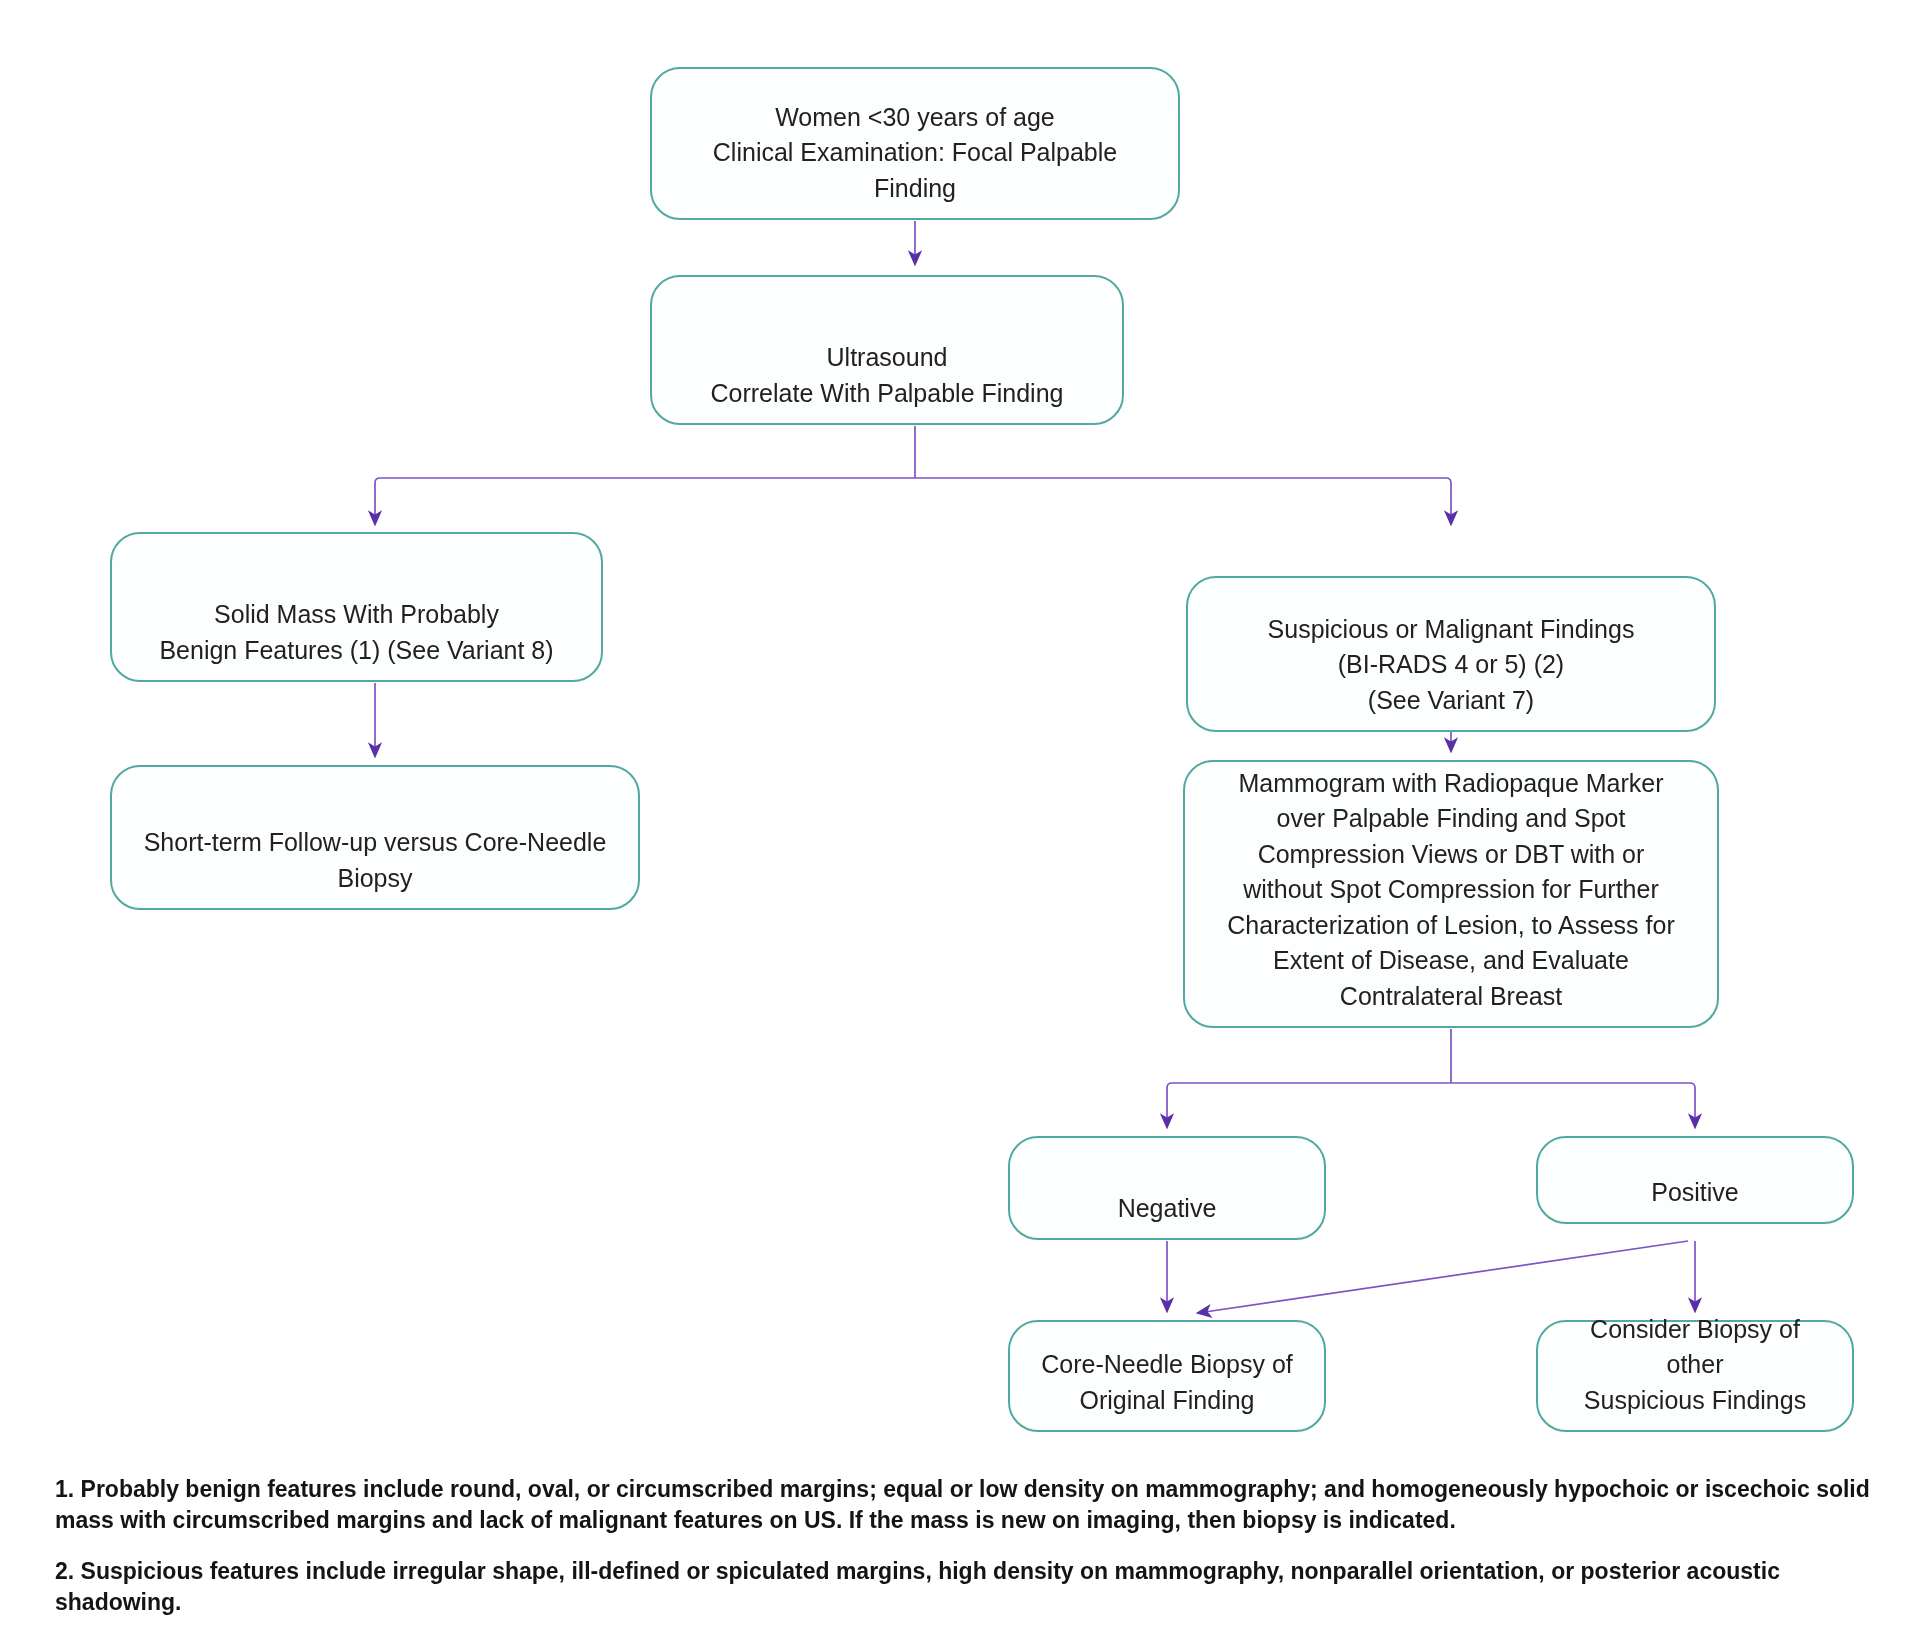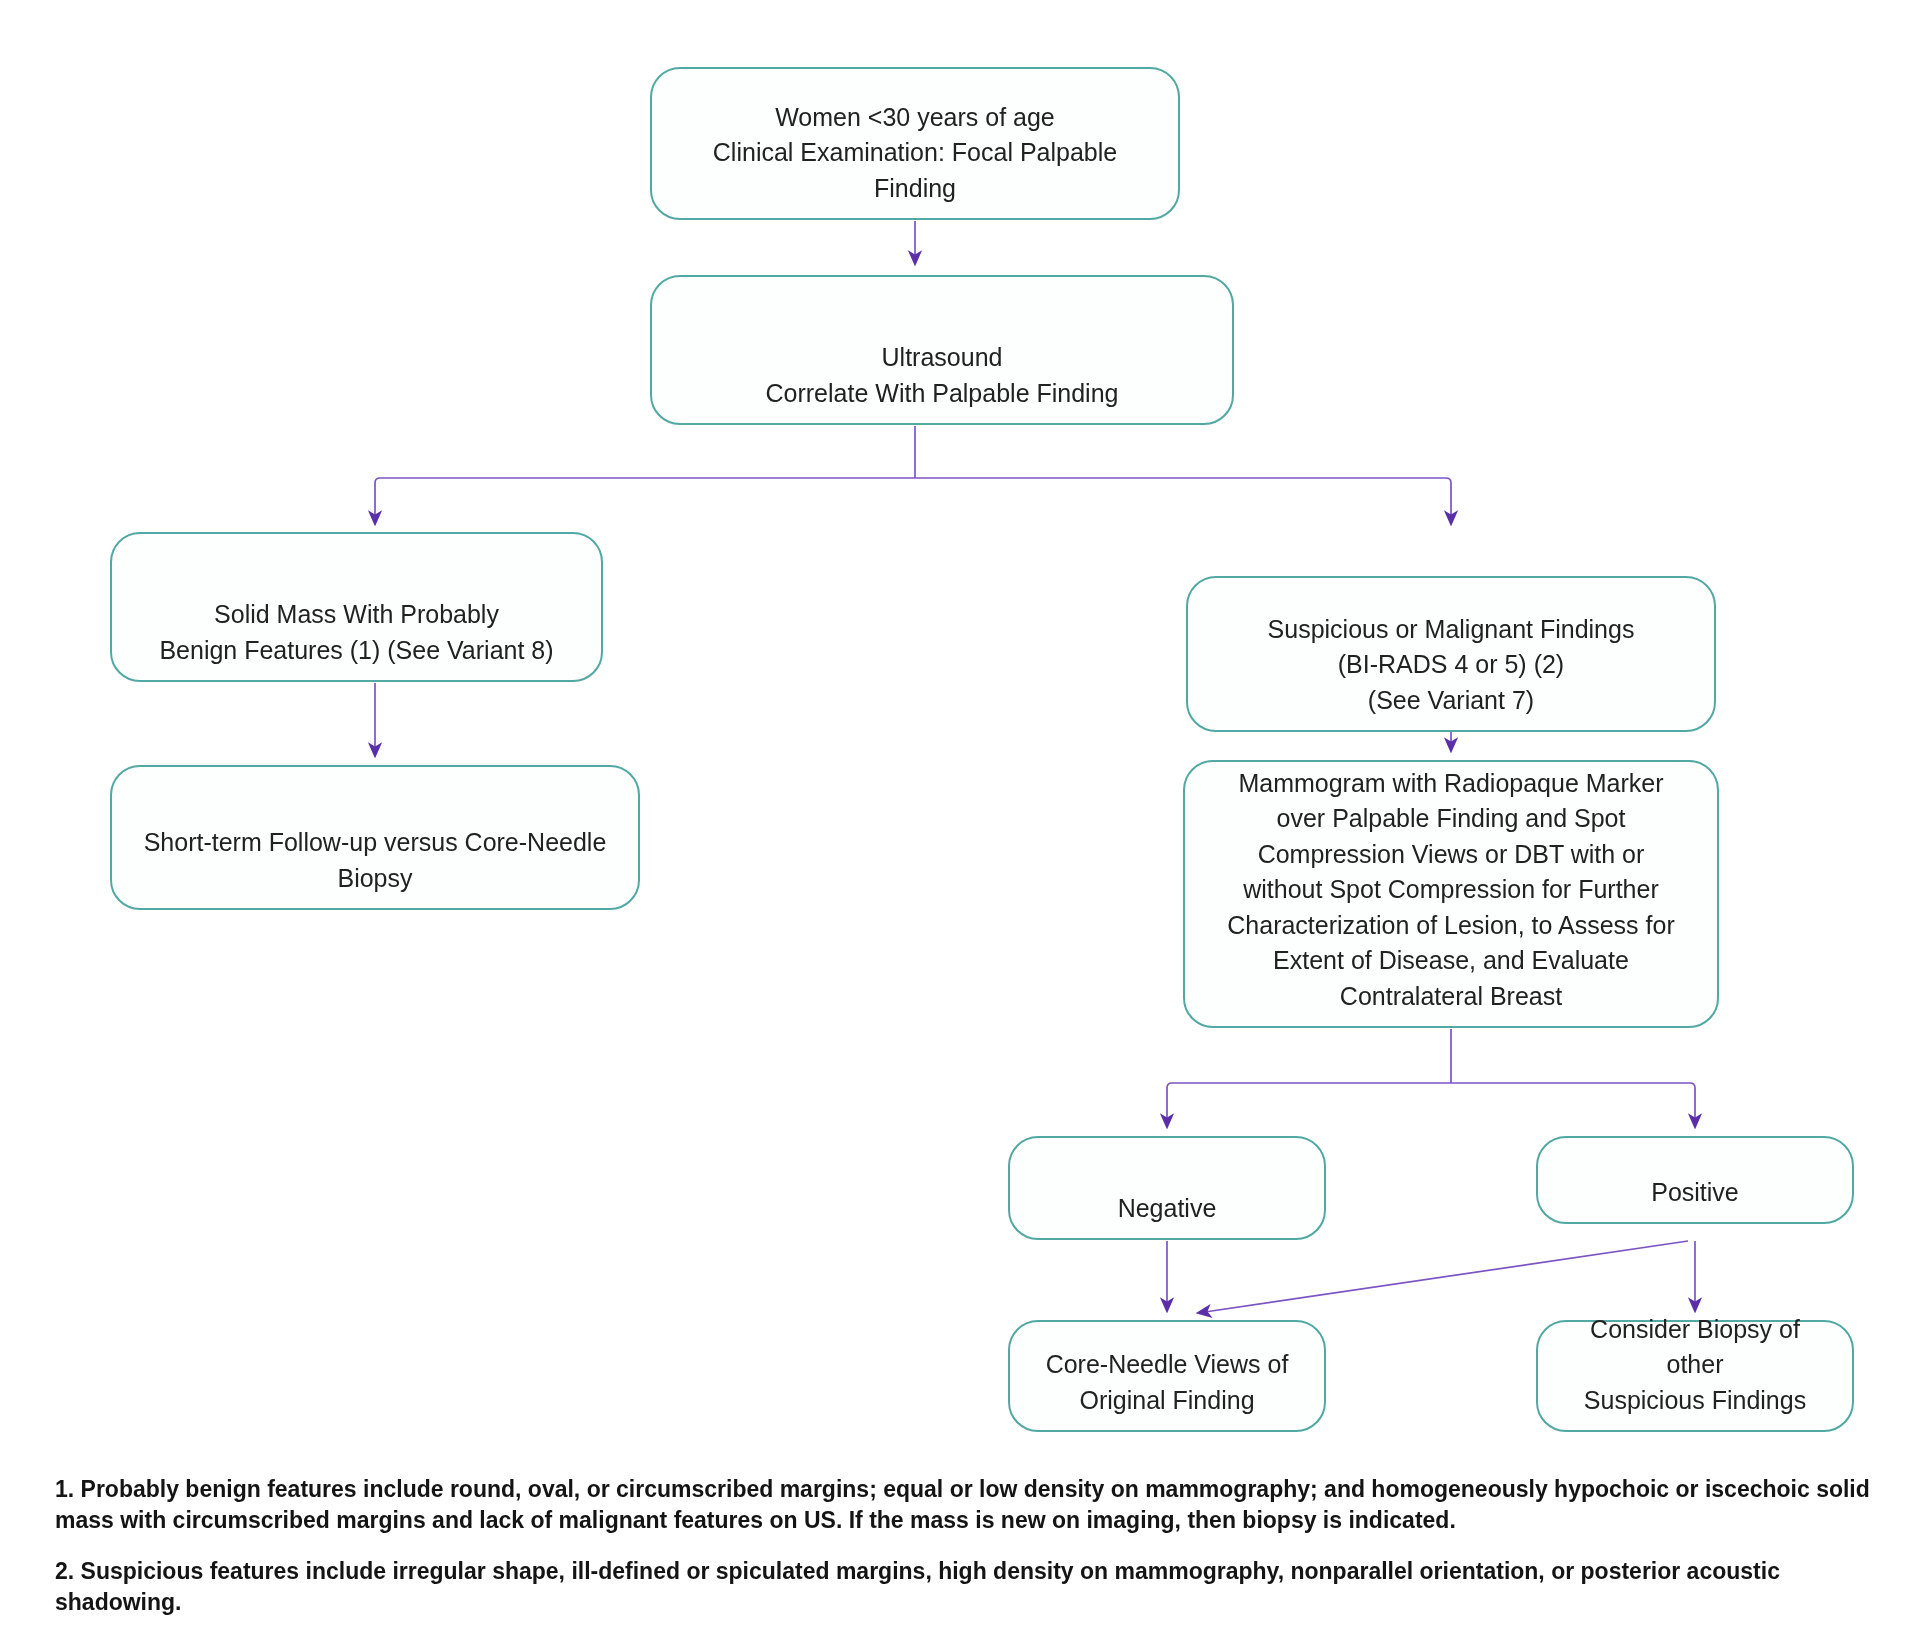--- a/index.html
+++ b/index.html
@@ -56,21 +56,21 @@
 
     <path class="link" d="M1167,1241 V1311" marker-end="url(#ah)"></path>
     <path class="link" d="M1695,1241 V1311" marker-end="url(#ah)"></path>
     <path class="link" d="M1688,1241 L1198,1313" marker-end="url(#ah)"></path>
   </svg>
 
   <div class="node" style="left:650px;top:67px;width:530px;height:153px;"><span>Women &lt;30 years of age
 Clinical Examination: Focal Palpable
 Finding</span></div>
 
-  <div class="node" style="left:650px;top:275px;width:584px;height:150px;"><span>Ultrasound
+  <div class="node" style="left:650px;top:275px;width:474px;height:150px;"><span>Ultrasound
 Correlate With Palpable Finding</span></div>
 
   <div class="node" style="left:110px;top:532px;width:493px;height:150px;"><span>Solid Mass With Probably
 Benign Features (1) (See Variant 8)</span></div>
 
   <div class="node" style="left:110px;top:765px;width:530px;height:145px;"><span>Short-term Follow-up versus Core-Needle
 Biopsy</span></div>
 
   <div class="node" style="left:1186px;top:532px;width:530px;height:156px;margin-top:44px;"><span>Suspicious or Malignant Findings
 (BI-RADS 4 or 5) (2)
@@ -81,21 +81,21 @@
 Compression Views or DBT with or
 without Spot Compression for Further
 Characterization of Lesion, to Assess for
 Extent of Disease, and Evaluate
 Contralateral Breast</span></div>
 
   <div class="node" style="left:1008px;top:1136px;width:318px;height:104px;"><span>Negative</span></div>
 
   <div class="node" style="left:1536px;top:1136px;width:318px;height:88px;"><span>Positive</span></div>
 
-  <div class="node" style="left:1008px;top:1320px;width:318px;height:112px;"><span>Core-Needle Views of
+  <div class="node" style="left:1008px;top:1320px;width:318px;height:112px;"><span>Core-Needle Biopsy of
 Original Finding</span></div>
 
   <div class="node" style="left:1536px;top:1320px;width:318px;height:112px;"><span>Consider Biopsy of other
 Suspicious Findings</span></div>
 
   <div class="footnote" style="top:1474px;">1. Probably benign features include round, oval, or circumscribed margins; equal or low density on mammography; and homogeneously hypochoic or iscechoic solid
 mass with circumscribed margins and lack of malignant features on US. If the mass is new on imaging, then biopsy is indicated.</div>
 
   <div class="footnote" style="top:1556px;">2. Suspicious features include irregular shape, ill-defined or spiculated margins, high density on mammography, nonparallel orientation, or posterior acoustic shadowing.</div>
 

